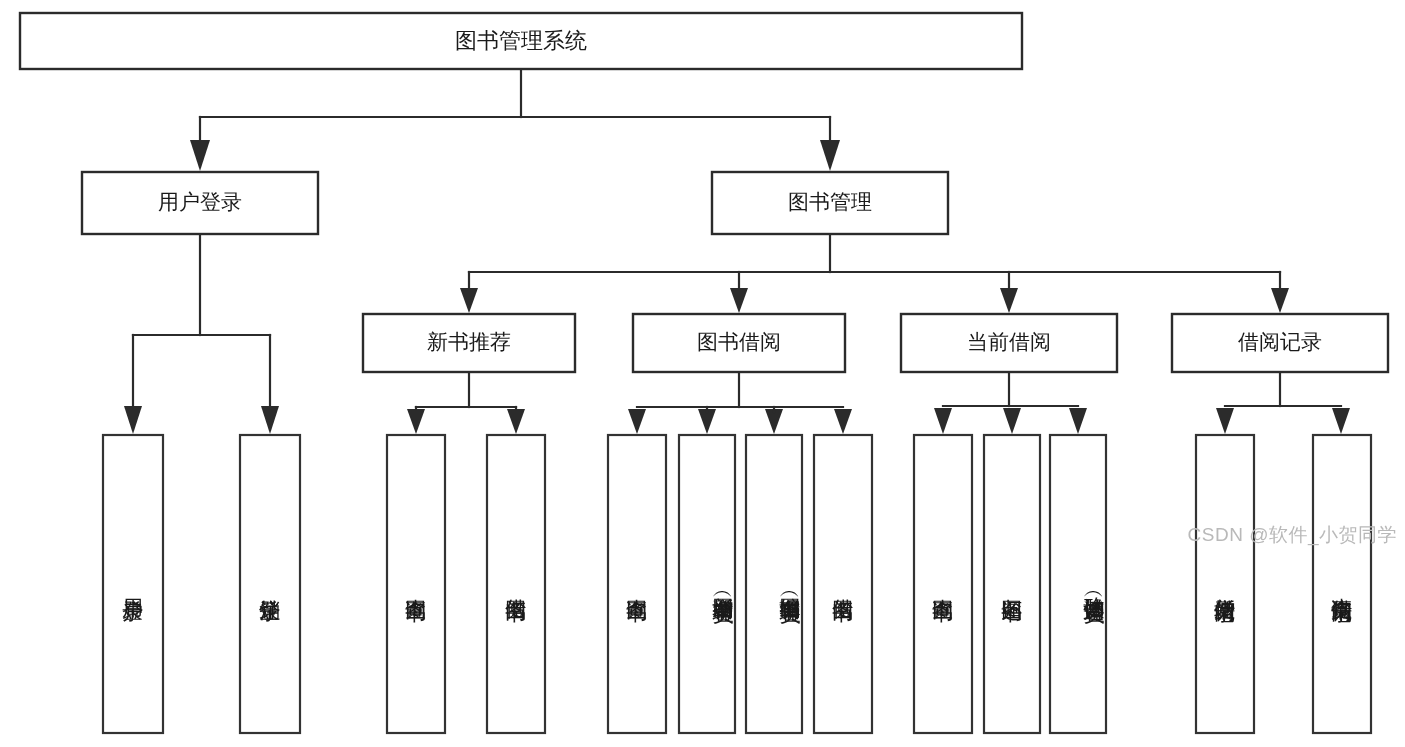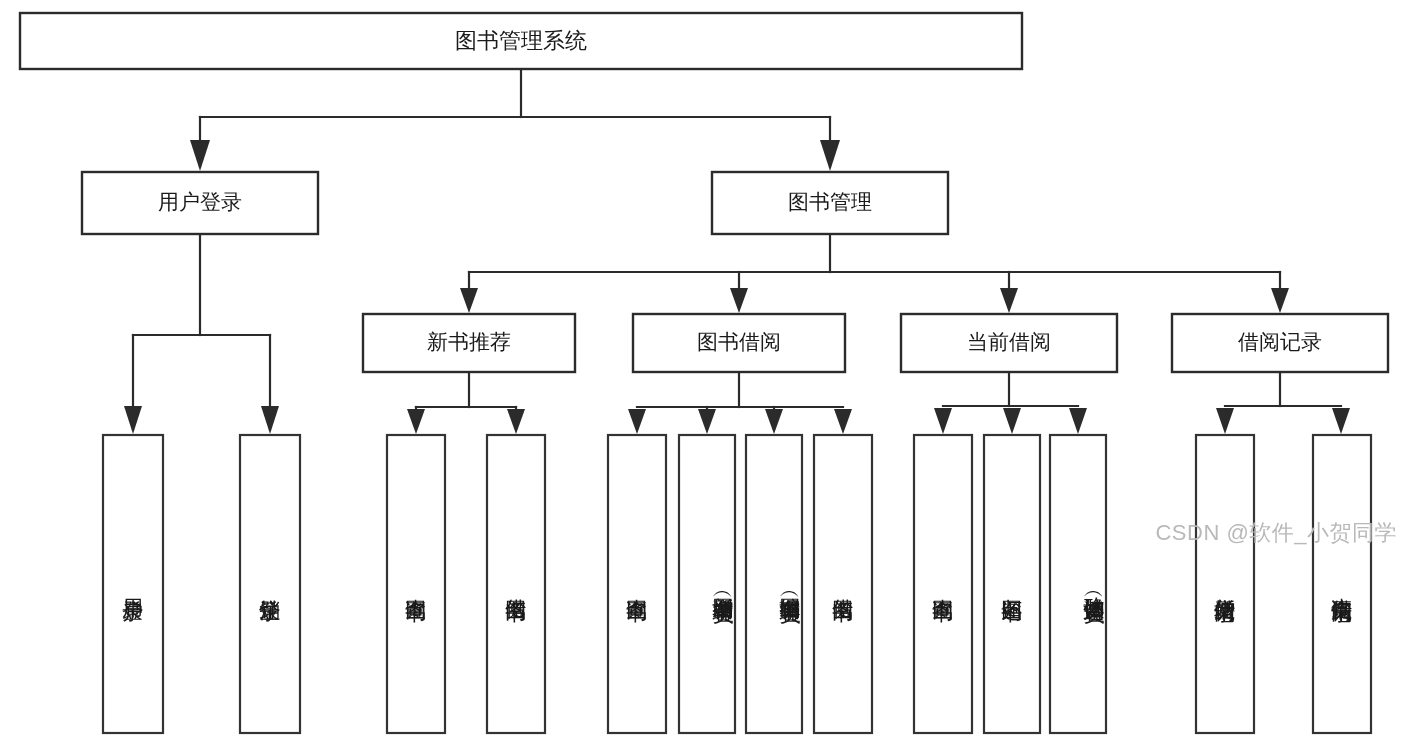--- a/index.html
+++ b/index.html
@@ -70,21 +70,21 @@
     justify-content: center;
     text-align: center;
     white-space: nowrap;
     pointer-events: none;
   }
   .watermark {
     position: absolute;
     right: 8px;
     bottom: 6px;
     font-family: "Liberation Sans", "DejaVu Sans", sans-serif;
-    font-size: 22px;
+    font-size: 19px;
     color: #b9b9b9;
     white-space: nowrap;
     letter-spacing: 0.5px;
   }
 </style>
 </head>
 <body>
 
 <div id="diagram-root">
 

